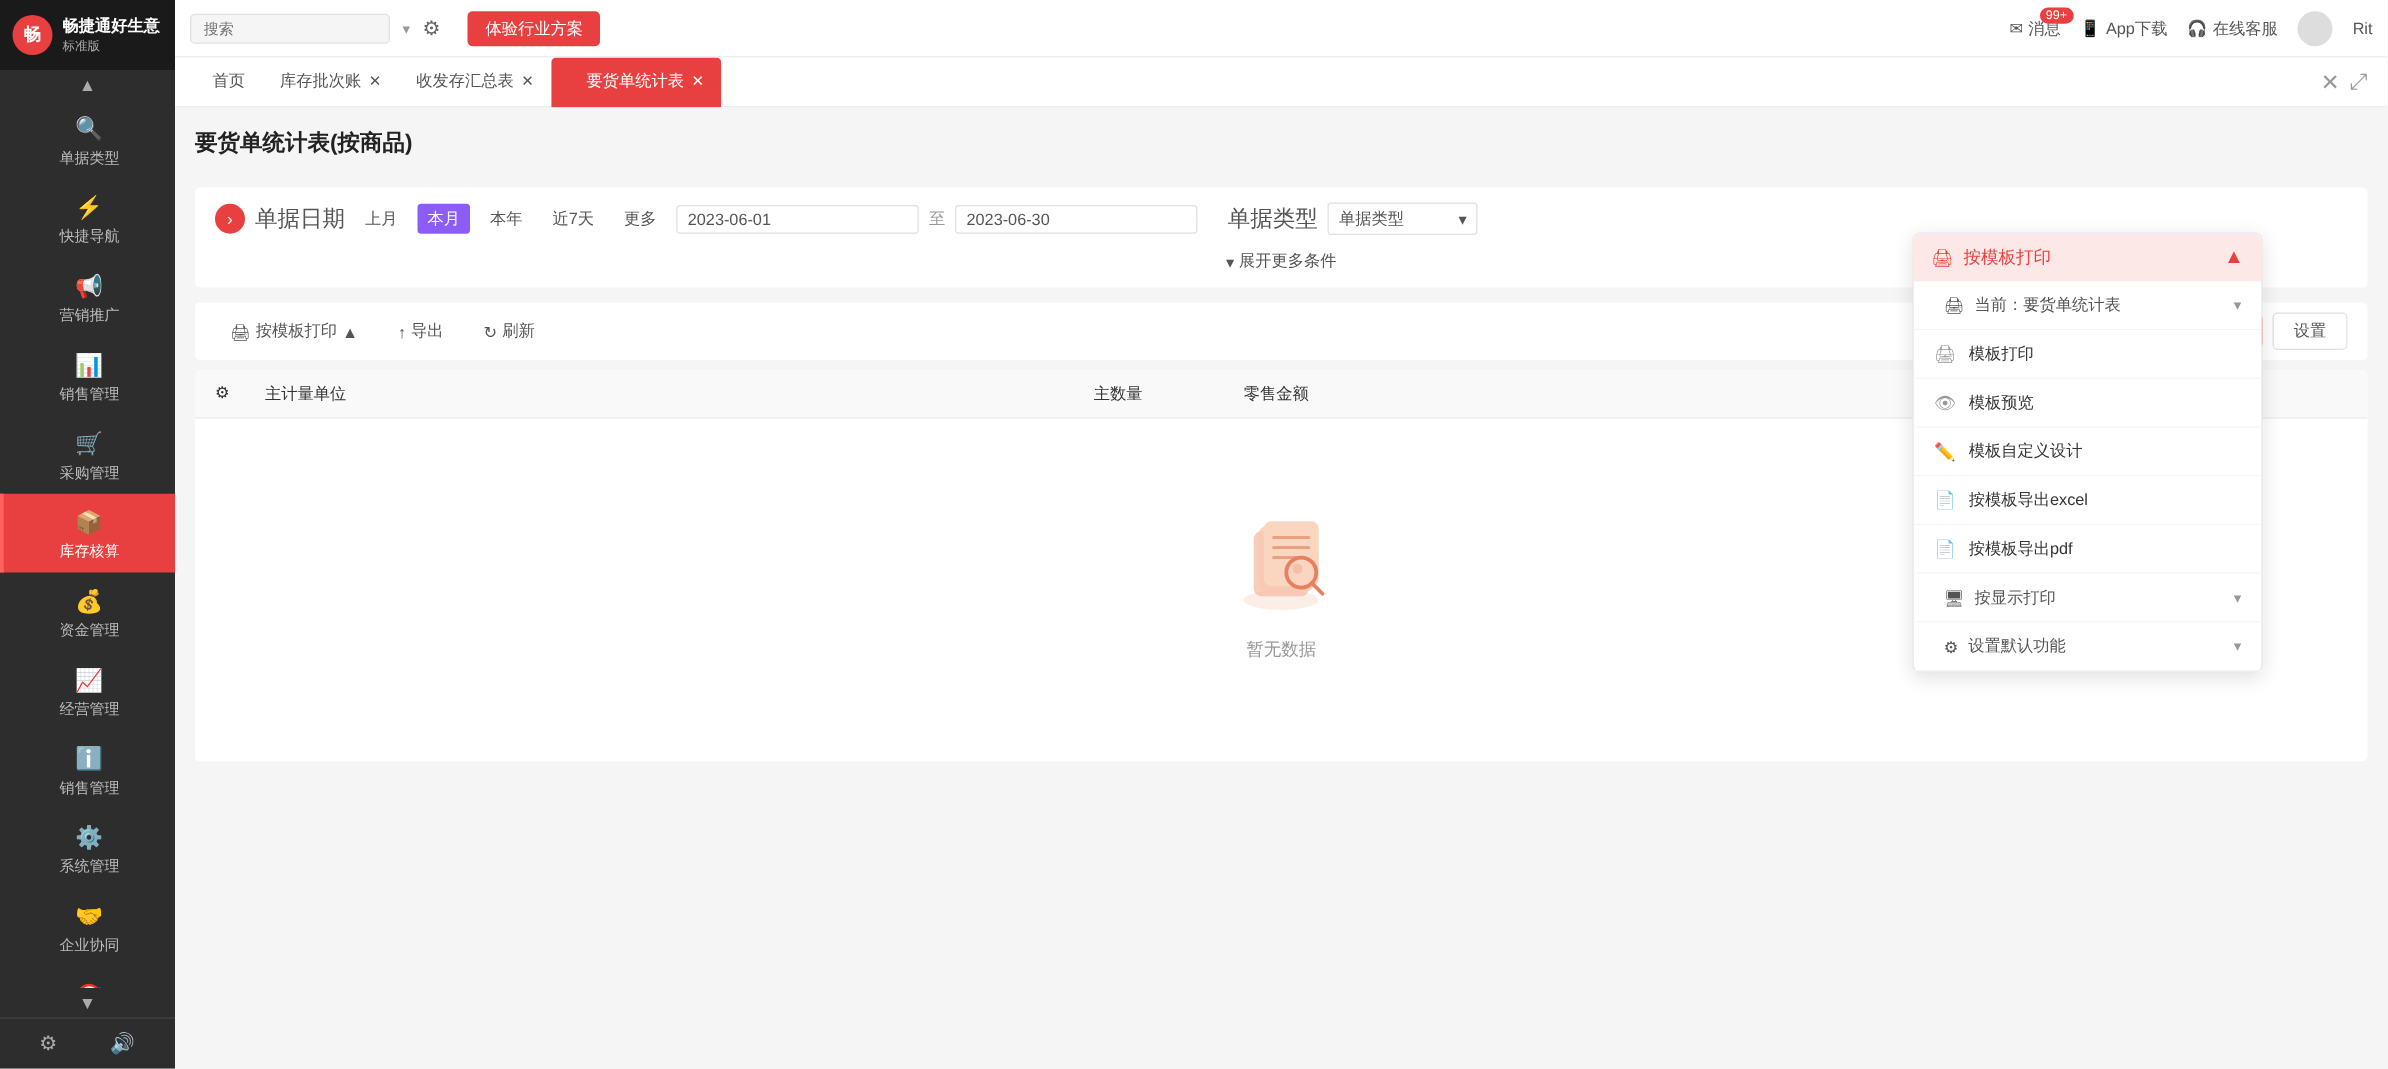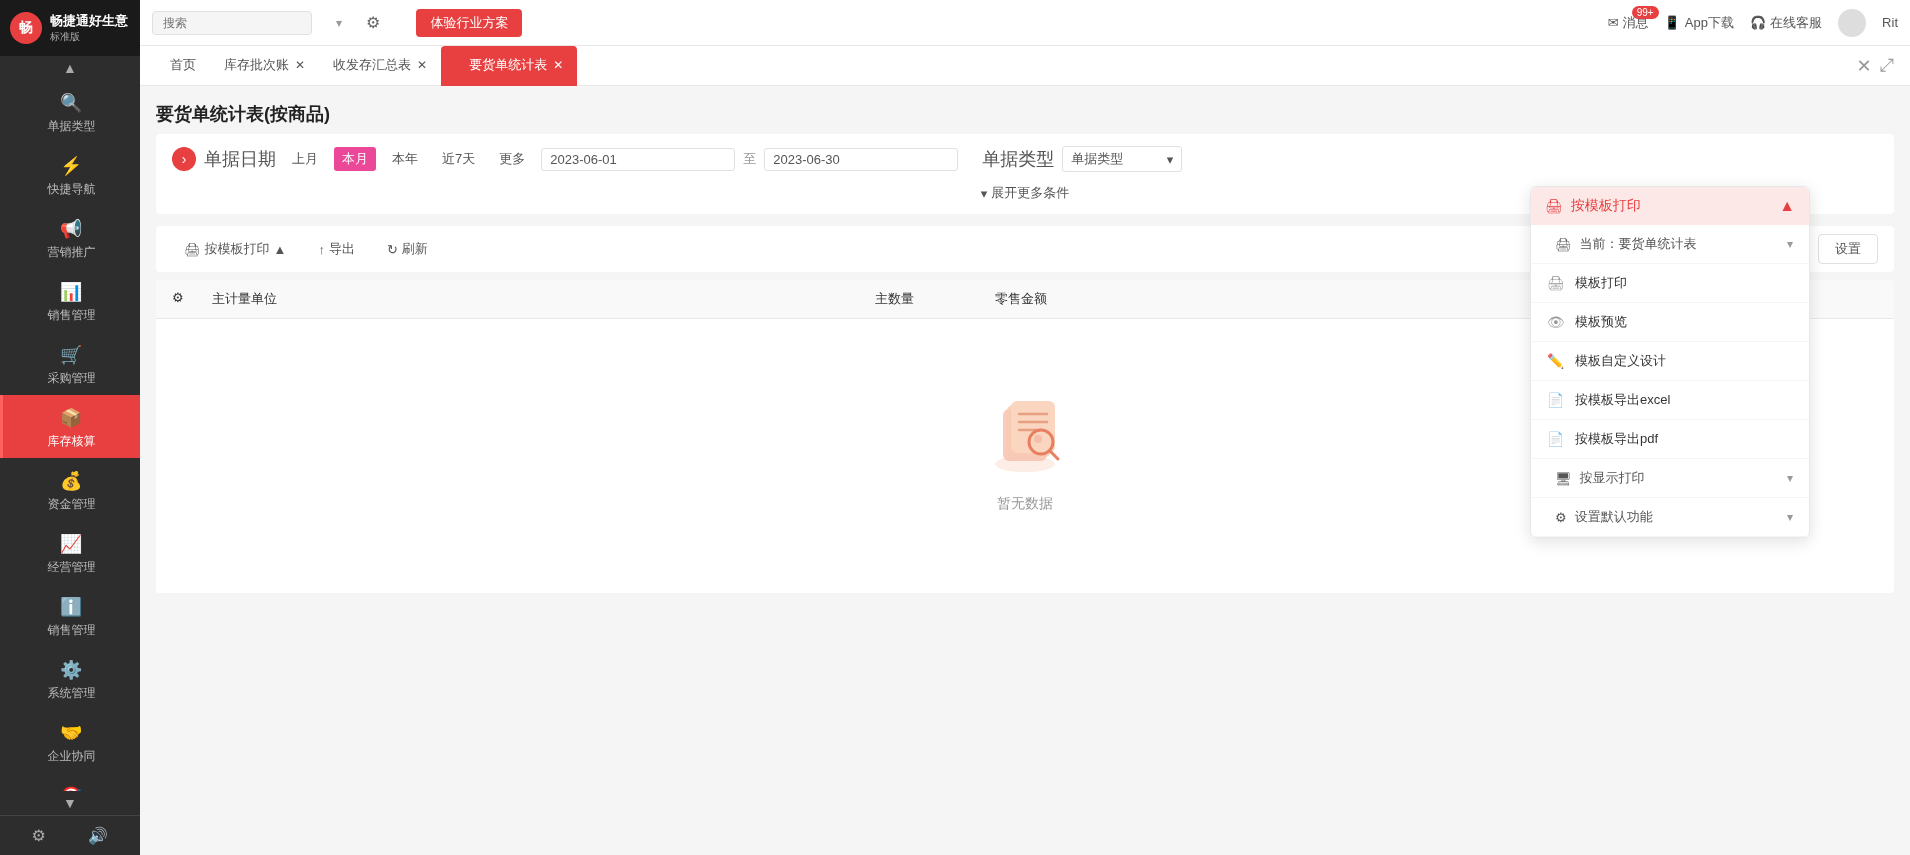--- a/index.html
+++ b/index.html
@@ -68,21 +68,21 @@
     }
 
     
     .topbar {
       height: 46px;
       background: #fff;
       display: flex;
       align-items: center;
       padding: 0 12px;
       border-bottom: 1px solid #e8e8e8;
-      gap: 24px;
+      gap: 10px;
     }
     .topbar-search {
       background: #f5f5f5;
       border: 1px solid #e0e0e0;
       border-radius: 4px;
       padding: 4px 10px;
       font-size: 12px;
       color: #999;
       width: 160px;
     }
@@ -154,21 +154,21 @@
       overflow: auto;
       padding: 16px;
       background: #f5f5f5;
       position: relative;
     }
 
     .page-title {
       font-size: 18px;
       font-weight: bold;
       color: #222;
-      margin-bottom: 8px;
+      margin-bottom: 24px;
     }
 
     
     .filter-bar {
       background: #fff;
       border-radius: 4px;
       padding: 12px 16px;
       margin-bottom: 12px;
       display: flex;
       align-items: center;
@@ -185,21 +185,21 @@
       font-size: 14px;
       cursor: pointer;
       display: flex; align-items: center; justify-content: center;
     }
     .filter-label { color: #555; font-size: 18px; }
     .filter-date-btn {
       background: none; border: none; padding: 3px 8px;
       font-size: 13px; color: #555; cursor: pointer;
     }
     .filter-date-btn.active {
-      background: #ec4899;
+      background: #8b5cf6;
       color: #fff;
       border-radius: 3px;
       text-align: center;
     }
     .filter-date-input {
       border: 1px solid #e0e0e0;
       border-radius: 3px;
       padding: 3px 8px;
       font-size: 13px;
       color: #555;

